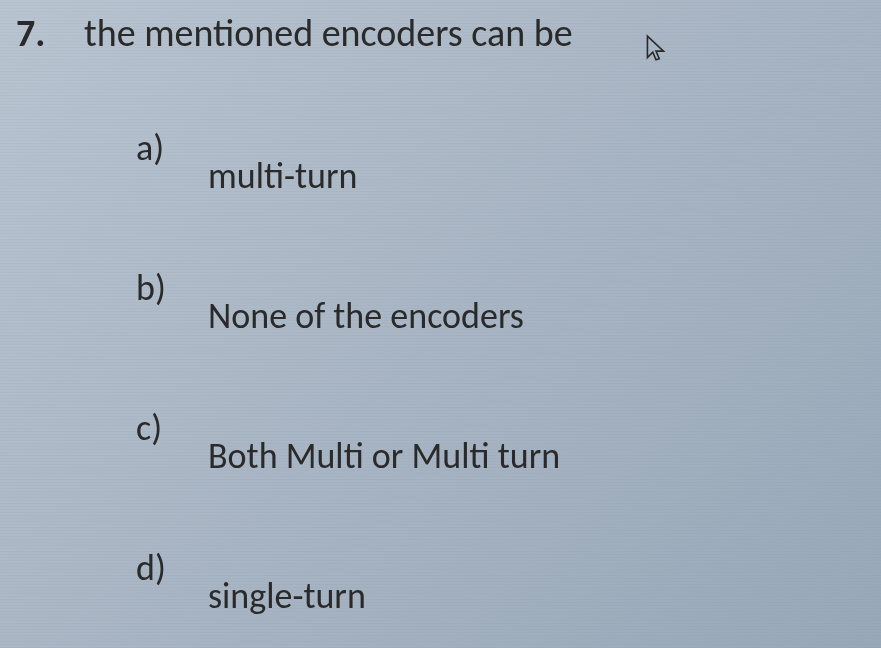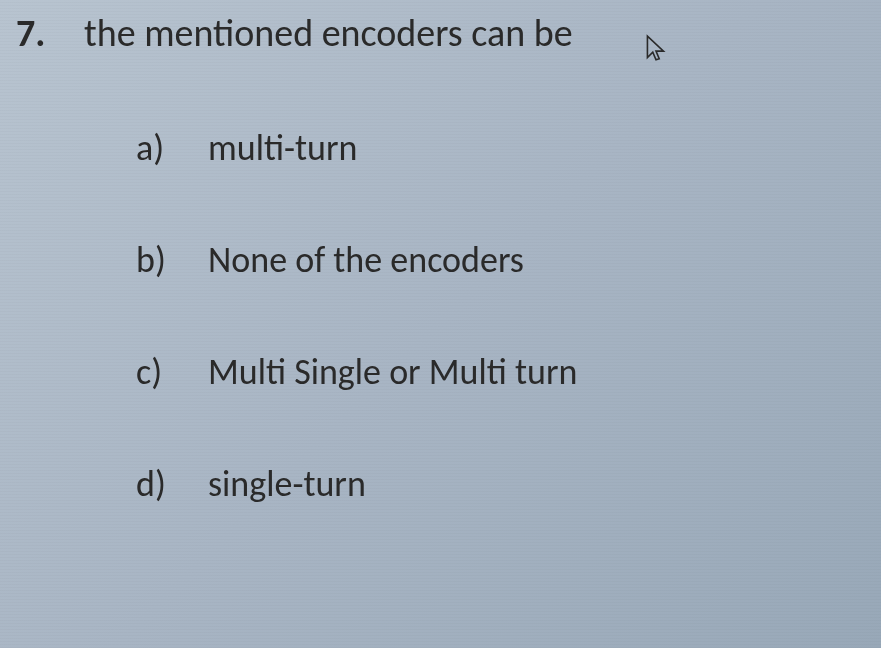--- a/index.html
+++ b/index.html
@@ -64,20 +64,21 @@
     }
     .option-item:last-child {
       margin-bottom: 0;
     }
     .option-letter {
       min-width: 60px;
       margin-right: 12px;
     }
     .option-text {
       flex: 1;
+      margin-top: 28px;
     }
     .cursor-icon {
       position: absolute;
       top: 34px;
       left: 644px;
       width: 24px;
       height: 30px;
     }
     .cursor-icon svg {
       width: 100%;
@@ -103,20 +104,20 @@
     <div class="option-item">
       <span class="option-letter">a)</span>
       <span class="option-text">multi-turn</span>
     </div>
     <div class="option-item">
       <span class="option-letter">b)</span>
       <span class="option-text">None of the encoders</span>
     </div>
     <div class="option-item">
       <span class="option-letter">c)</span>
-      <span class="option-text">Multi Single or Multi turn</span>
+      <span class="option-text">Both Multi or Multi turn</span>
     </div>
     <div class="option-item">
       <span class="option-letter">d)</span>
       <span class="option-text">single-turn</span>
     </div>
   </div>
 </div>
 
 </body></html>

